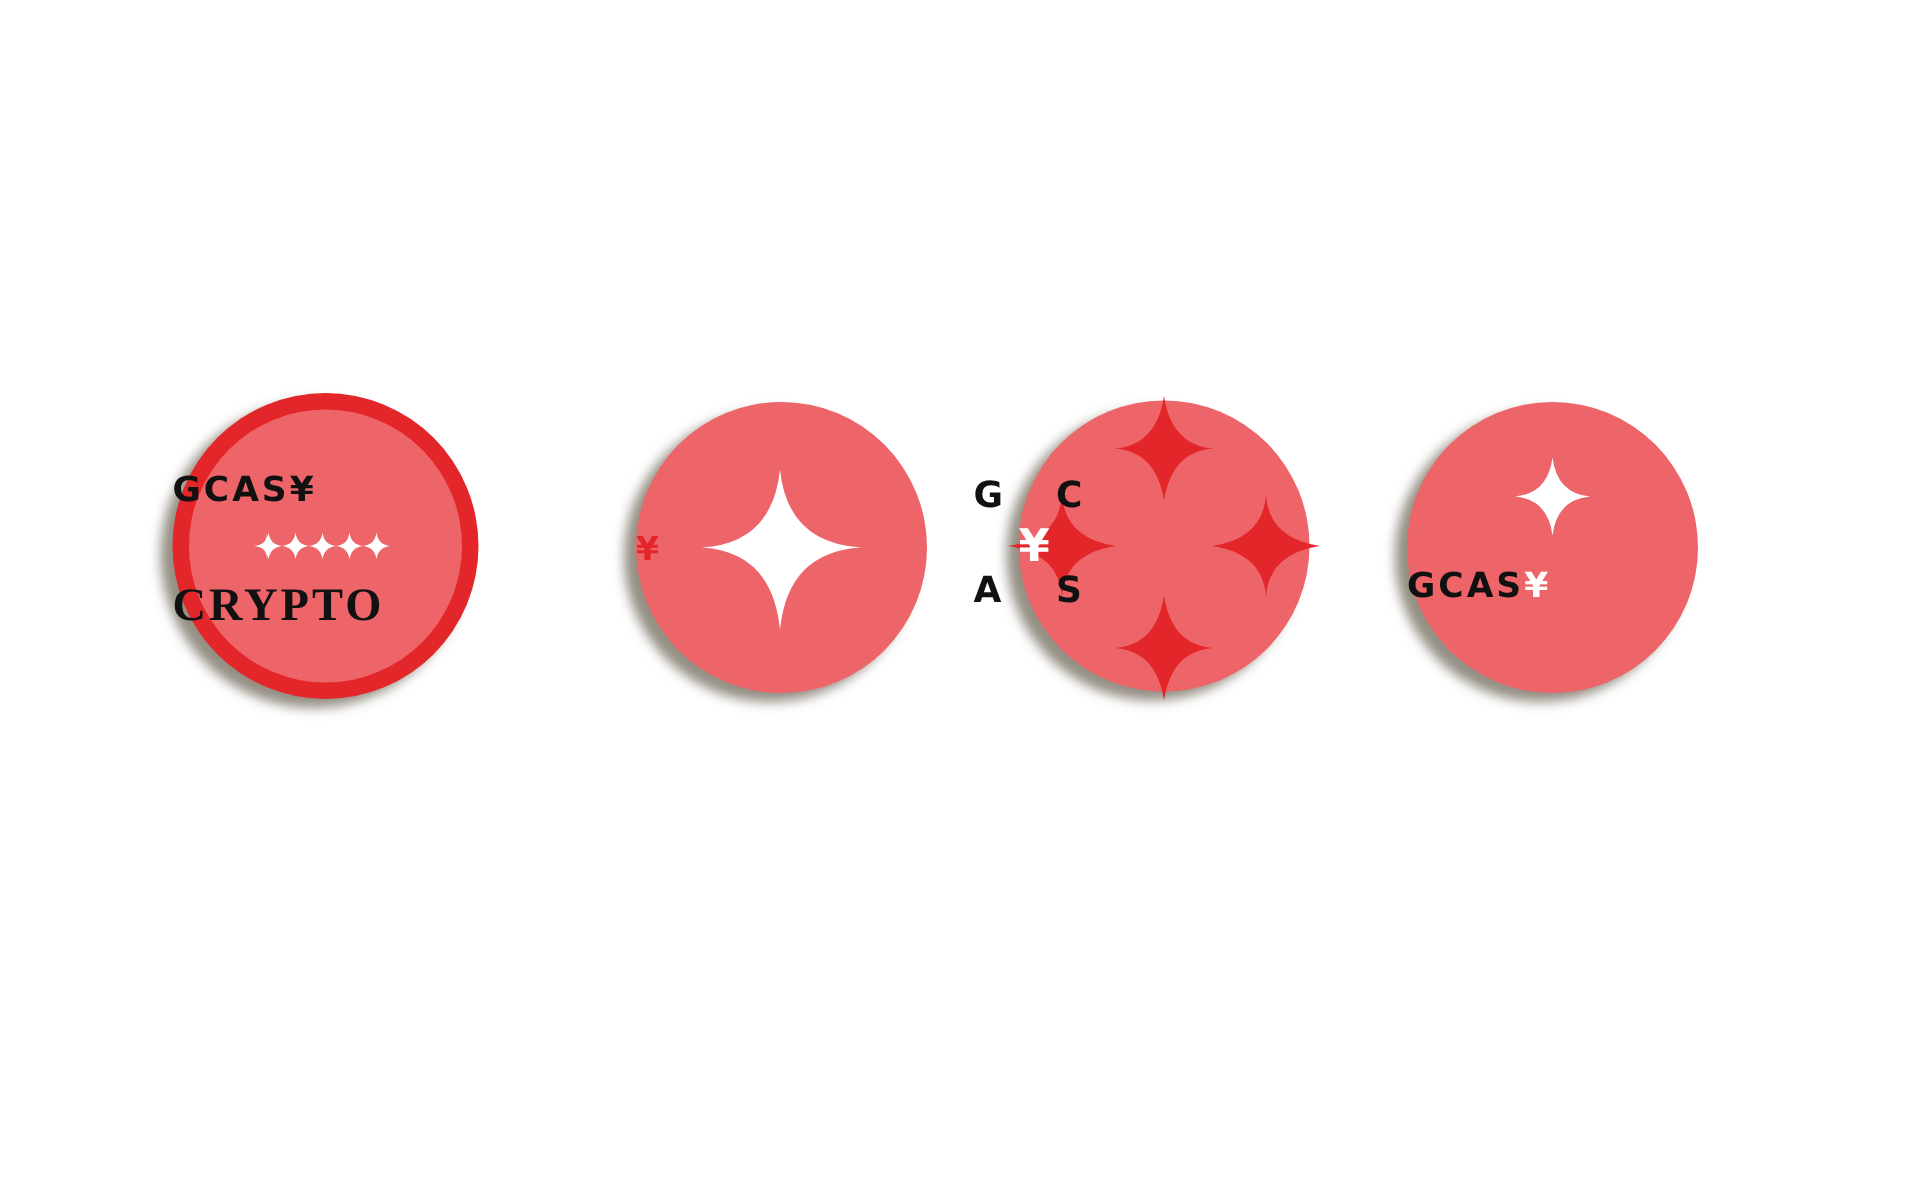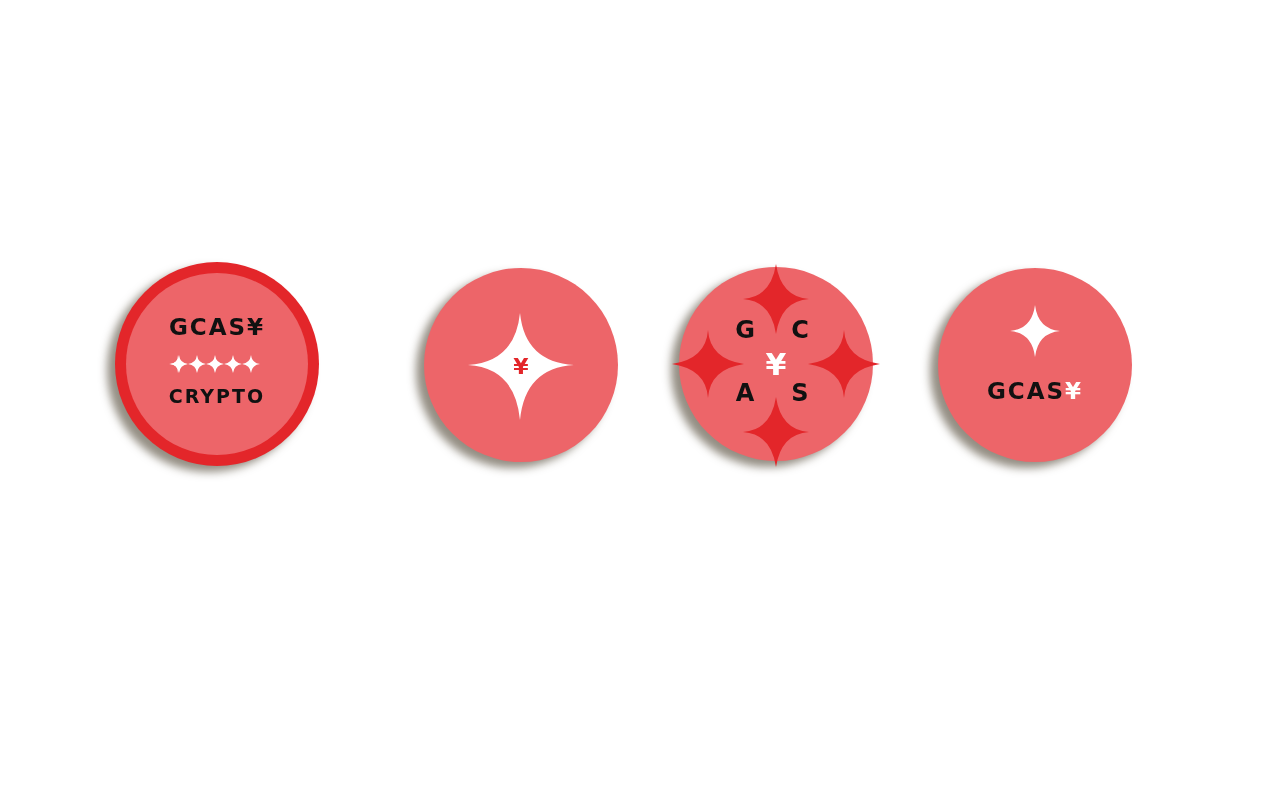--- a/index.html
+++ b/index.html
@@ -1,39 +1,39 @@
 <!DOCTYPE html>
 <html><head>
 <meta charset="utf-8">
 <style>
   html, body { margin:0; padding:0; }
   body { width:1280px; height:800px; background:#ffffff; position:relative; overflow:hidden;
          font-family:"DejaVu Sans", sans-serif; }
   .coin { position:absolute; border-radius:50%; background:#ED6569;
           box-shadow:-8px 6px 8px rgba(60,50,30,0.55); }
   .coin svg { position:absolute; left:0; top:0; overflow:visible; }
-  .txt { position:absolute; width:100%; text-align:center; font-weight:bold; color:#111; letter-spacing:2px; }
+  .txt { position:absolute; width:100%; font-weight:bold; color:#111; letter-spacing:2px; }
 </style>
 </head>
 <body>
 
 <div class="coin" style="left:115px;top:262px;width:204px;height:204px;background:#E3262A;">
   <div style="position:absolute;left:11px;top:11px;width:182px;height:182px;border-radius:50%;background:#ED6569;"></div>
   <div class="txt" style="top:52px;font-size:23px;">GCAS¥</div>
   <svg width="204" height="204">
     <g fill="#ffffff">
       <path d="M62 102 Q71 102 71 93 Q71 102 80 102 Q71 102 71 111 Q71 102 62 102Z" transform="translate(-8,0) scale(1,1)"></path>
       <path d="M55 102 Q63 101 64 93 Q65 101 73 102 Q65 103 64 111 Q63 103 55 102Z"></path>
       <path d="M73 102 Q81 101 82 93 Q83 101 91 102 Q83 103 82 111 Q81 103 73 102Z"></path>
       <path d="M91 102 Q99 101 100 93 Q101 101 109 102 Q101 103 100 111 Q99 103 91 102Z"></path>
       <path d="M109 102 Q117 101 118 93 Q119 101 127 102 Q119 103 118 111 Q117 103 109 102Z"></path>
       <path d="M127 102 Q135 101 136 93 Q137 101 145 102 Q137 103 136 111 Q135 103 127 102Z"></path>
     </g>
   </svg>
-  <div class="txt" style="top:123px;font-size:19px;">CRYPTO</div>
+  <div class="txt" style="top:123px;font-size:31px;font-family:Liberation Serif, serif;">CRYPTO</div>
 </div>
 
 <div class="coin" style="left:424px;top:268px;width:194px;height:194px;">
   <svg width="194" height="194">
     <path fill="#ffffff" d="M44 97 Q91 94 96 45 Q101 94 150 97 Q101 100 96 152 Q91 100 44 97Z"></path>
   </svg>
   <div class="txt" style="top:86px;font-size:22px;color:#E3262A;letter-spacing:0;">¥</div>
 </div>
 
 <div class="coin" style="left:679px;top:267px;width:194px;height:194px;">

